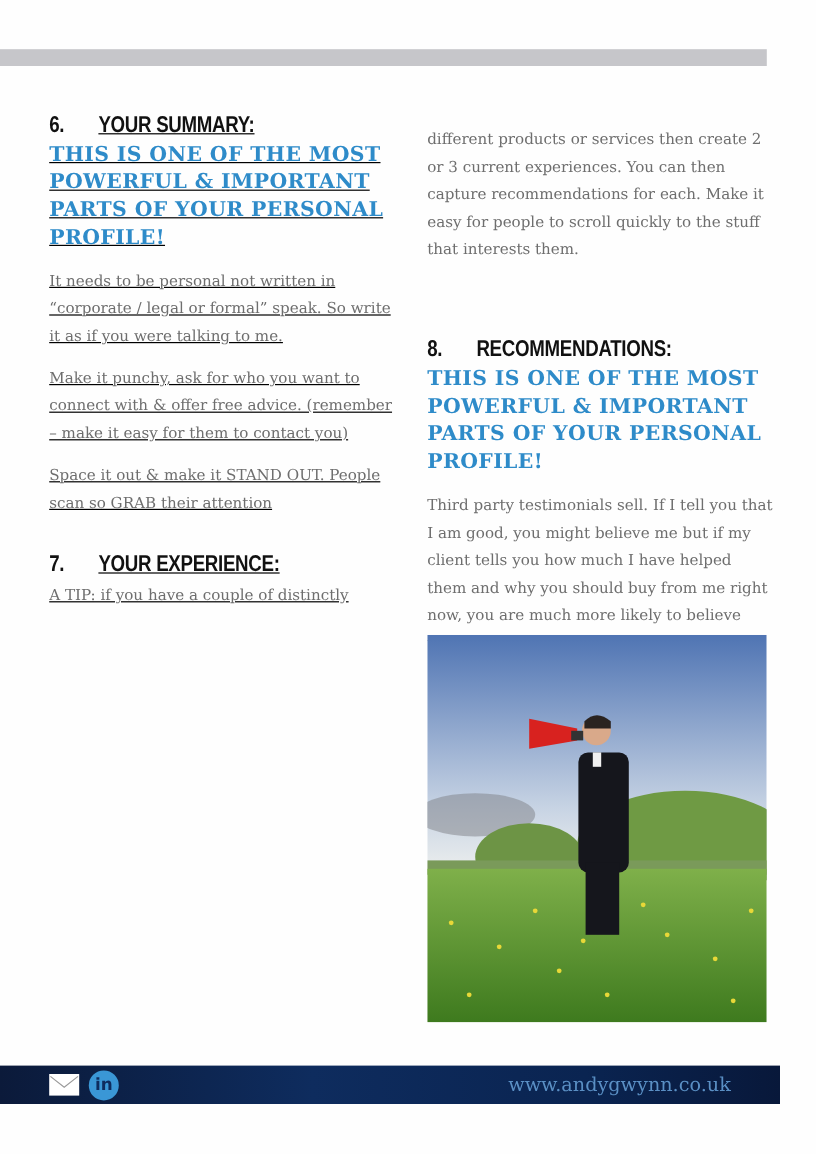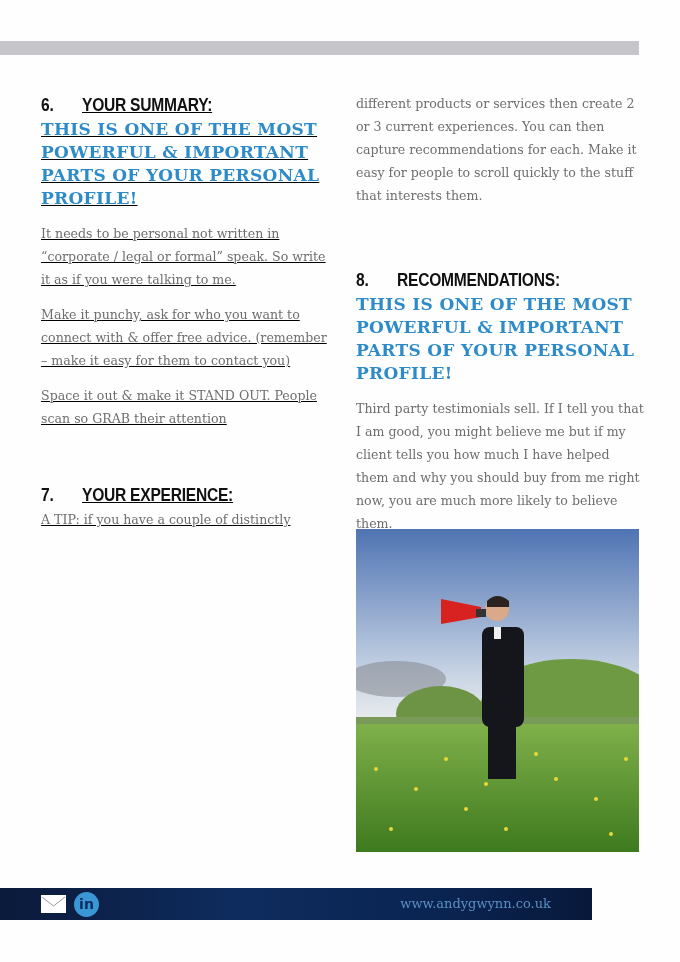--- a/index.html
+++ b/index.html
@@ -1,41 +1,41 @@
 <!DOCTYPE html>
 <html><head>
 <meta charset="utf-8">
 <style>
   html, body { margin:0; padding:0; }
   body { width:680px; height:962px; background:#fefefe; position:relative; overflow:hidden; font-family:"DejaVu Serif", serif; }
   .topbar { position:absolute; left:0; top:41px; width:639px; height:14px; background:#c6c6ca; }
   .col { position:absolute; width:290px; }
   .col-left { left:41px; top:92px;text-decoration:underline; }
-  .col-right { left:356px; top:92px; }
+  .col-right { left:356px; top:104px; }
   .heading { font-family:"Liberation Sans", sans-serif; font-weight:bold; font-size:19px; color:#111; letter-spacing:-0.3px; transform:scaleX(0.82); transform-origin:left center; white-space:nowrap; margin:0; height:26px; line-height:26px; }
   .heading .num { display:inline-block; width:50px; }
   .sub { font-family:"DejaVu Serif", serif; font-weight:bold; font-size:17px; color:#2e8bc9; line-height:23px; letter-spacing:0.3px; margin:0 0 12px 0; }
   .para { font-family:"DejaVu Serif", serif; font-weight:300; font-size:12.6px; color:#6e6e6e; line-height:23px; margin:0 0 12px 0; }
   .photo { position:absolute; left:356px; top:529px; width:283px; height:323px; overflow:hidden; }
-  .footer { position:absolute; left:0; top:888px; width:592px; height:32px; background:linear-gradient(90deg,#0b1a3a 0%,#0e2c5e 40%,#0a2451 75%,#08183a 100%); }
+  .footer { position:absolute; left:0; top:888px; width:650px; height:32px; background:linear-gradient(90deg,#0b1a3a 0%,#0e2c5e 40%,#0a2451 75%,#08183a 100%); }
   .mail { position:absolute; left:41px; top:7px; width:25px; height:18px; background:#fff; }
   .li { position:absolute; left:74px; top:4px; width:25px; height:25px; border-radius:50%; background:#3a97d6; color:#0e2c5e; font-family:"DejaVu Sans", sans-serif; font-weight:bold; font-size:14px; text-align:center; line-height:25px; }
-  .url { position:absolute; right:41px; top:0; height:32px; line-height:32px; font-family:"DejaVu Serif", serif; font-size:13px; color:#5a8fc4; }
+  .url { position:absolute; right:41px; top:0; height:32px; line-height:32px; font-family:"DejaVu Serif", serif; font-size:16px; color:#5a8fc4; }
 </style>
 </head>
 <body>
 
 <div class="topbar"></div>
 
 <div class="col col-left">
   <h2 class="heading"><span class="num">6.</span><span>YOUR SUMMARY:</span></h2>
   <p class="sub">THIS IS ONE OF THE MOST POWERFUL &amp; IMPORTANT PARTS OF YOUR PERSONAL PROFILE!</p>
   <p class="para">It needs to be personal not written in “corporate / legal or formal” speak. So write it as if you were talking to me.</p>
   <p class="para">Make it punchy, ask for who you want to connect with &amp; offer free advice. (remember – make it easy for them to contact you)</p>
-  <p class="para" style="margin-bottom:52px">Space it out &amp; make it STAND OUT. People scan so GRAB their attention</p>
+  <p class="para" style="margin-bottom:28px">Space it out &amp; make it STAND OUT. People scan so GRAB their attention</p>
 
   <h2 class="heading"><span class="num">7.</span><span>YOUR EXPERIENCE:</span></h2>
   <p class="para">A TIP: if you have a couple of distinctly</p>
 </div>
 
 <div class="col col-right">
   <p class="para" style="margin-bottom:60px">different products or services then create 2 or 3 current experiences. You can then capture recommendations for each. Make it easy for people to scroll quickly to the stuff that interests them.</p>
   <h2 class="heading"><span class="num">8.</span><span>RECOMMENDATIONS:</span></h2>
   <p class="sub">THIS IS ONE OF THE MOST POWERFUL &amp; IMPORTANT PARTS OF YOUR PERSONAL PROFILE!</p>
   <p class="para">Third party testimonials sell. If I tell you that I am good, you might believe me but if my client tells you how much I have helped them and why you should buy from me right now, you are much more likely to believe them.</p>

